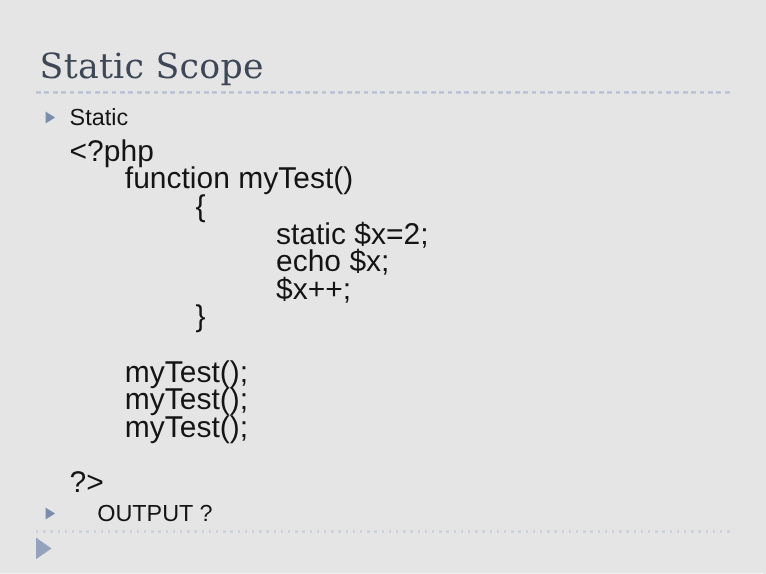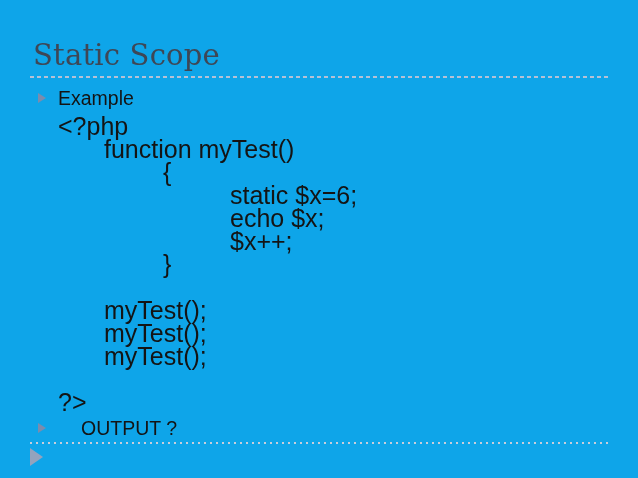--- a/index.html
+++ b/index.html
@@ -1,19 +1,19 @@
 <!DOCTYPE html>
 <html><head>
 <meta charset="utf-8">
 <style>
   html,body{margin:0;padding:0;background:#ffffff;}
   .slide{
     position:relative;
     width:638px;height:478px;
-    background:#0ea5e9;
+    background:#e5e5e5;
     overflow:hidden;
     font-family:"Liberation Sans", sans-serif;
   }
   .title{
     position:absolute;left:33px;top:40px;margin:0;
     font-family:"DejaVu Serif", serif;
     font-weight:400;
     font-size:29px;line-height:1.1;
     color:#3e4756;
     letter-spacing:.2px;
@@ -64,28 +64,28 @@
 </head>
 <body>
 
 <div class="slide">
 
   <h1 class="title">Static Scope</h1>
   <div class="rule rule-top"></div>
 
   <div class="bullet-row bullet-example">
     <span class="tri-bullet"></span>
-    <span class="bullet-text">Example</span>
+    <span class="bullet-text">Static</span>
   </div>
 
   <div class="code">
     <div class="code-line ind1">&lt;?php</div>
     <div class="code-line ind2">function myTest()</div>
     <div class="code-line ind3">{</div>
-    <div class="code-line ind4">static $x=6;</div>
+    <div class="code-line ind4">static $x=2;</div>
     <div class="code-line ind4">echo $x;</div>
     <div class="code-line ind4">$x++;</div>
     <div class="code-line ind3">}</div>
     <div class="code-line ind1"></div>
     <div class="code-line ind2">myTest();</div>
     <div class="code-line ind2">myTest();</div>
     <div class="code-line ind2">myTest();</div>
     <div class="code-line ind1"></div>
     <div class="code-line ind1">?&gt;</div>
   </div>

